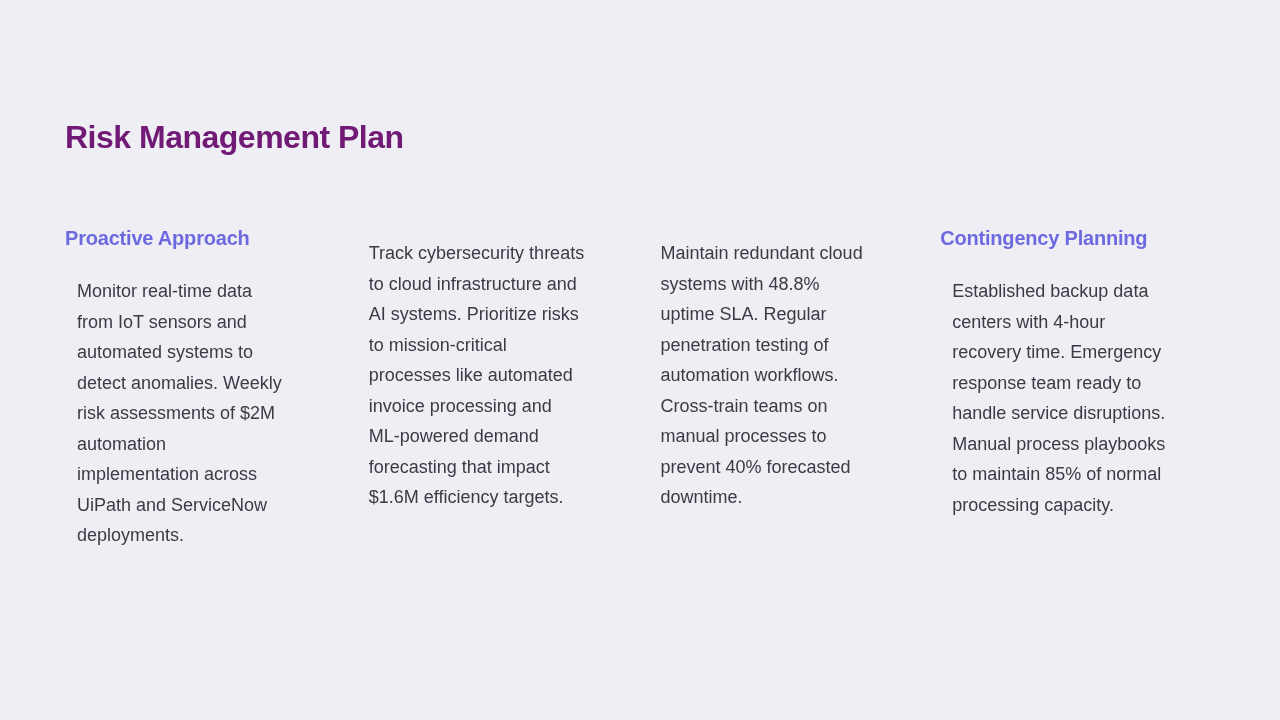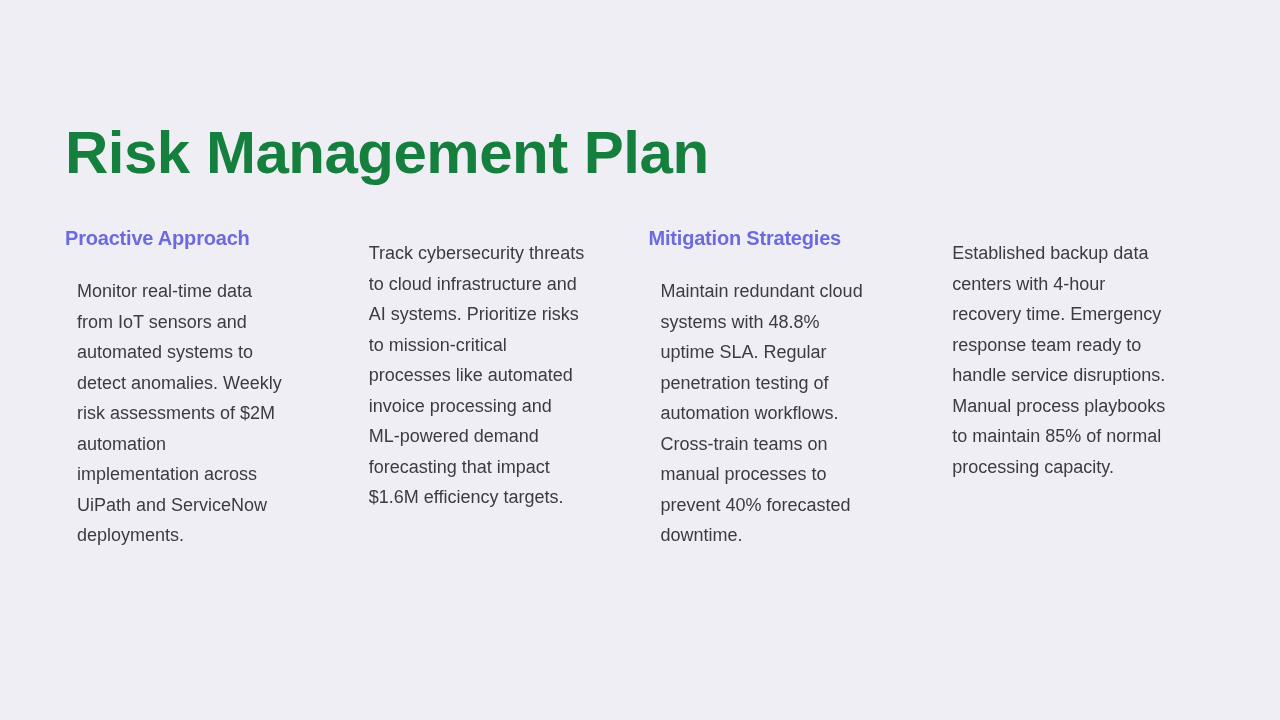--- a/index.html
+++ b/index.html
@@ -16,23 +16,23 @@
   .slide {
     position: relative;
     width: 1280px;
     height: 720px;
     box-sizing: border-box;
   }
   .slide-title {
     position: absolute;
     left: 65px;
     top: 120px;
-    font-size: 60px;
+    font-size: 32px;
     font-weight: bold;
-    color: #15803d;
+    color: #701a75;
     letter-spacing: -0.5px;
     line-height: 1.1;
     margin: 0;
   }
   .columns {
     position: absolute;
     left: 65px;
     top: 226px;
     width: 1155px;
     display: flex;
@@ -71,22 +71,22 @@
     <div class="column">
       <h2 class="col-heading">Proactive Approach</h2>
       <p class="col-body">Monitor real-time data from IoT sensors and automated systems to detect anomalies. Weekly risk assessments of $2M automation implementation across UiPath and ServiceNow deployments.</p>
     </div>
 
     <div class="column">
       <p class="col-body">Track cybersecurity threats to cloud infrastructure and AI systems. Prioritize risks to mission-critical processes like automated invoice processing and ML-powered demand forecasting that impact $1.6M efficiency targets.</p>
     </div>
 
     <div class="column">
-      <h2 class="col-heading">Mitigation Strategies</h2>
       <p class="col-body">Maintain redundant cloud systems with 48.8% uptime SLA. Regular penetration testing of automation workflows. Cross-train teams on manual processes to prevent 40% forecasted downtime.</p>
     </div>
 
     <div class="column">
+      <h2 class="col-heading">Contingency Planning</h2>
       <p class="col-body">Established backup data centers with 4-hour recovery time. Emergency response team ready to handle service disruptions. Manual process playbooks to maintain 85% of normal processing capacity.</p>
     </div>
 
   </div>
 </div>
 
 </body></html>

